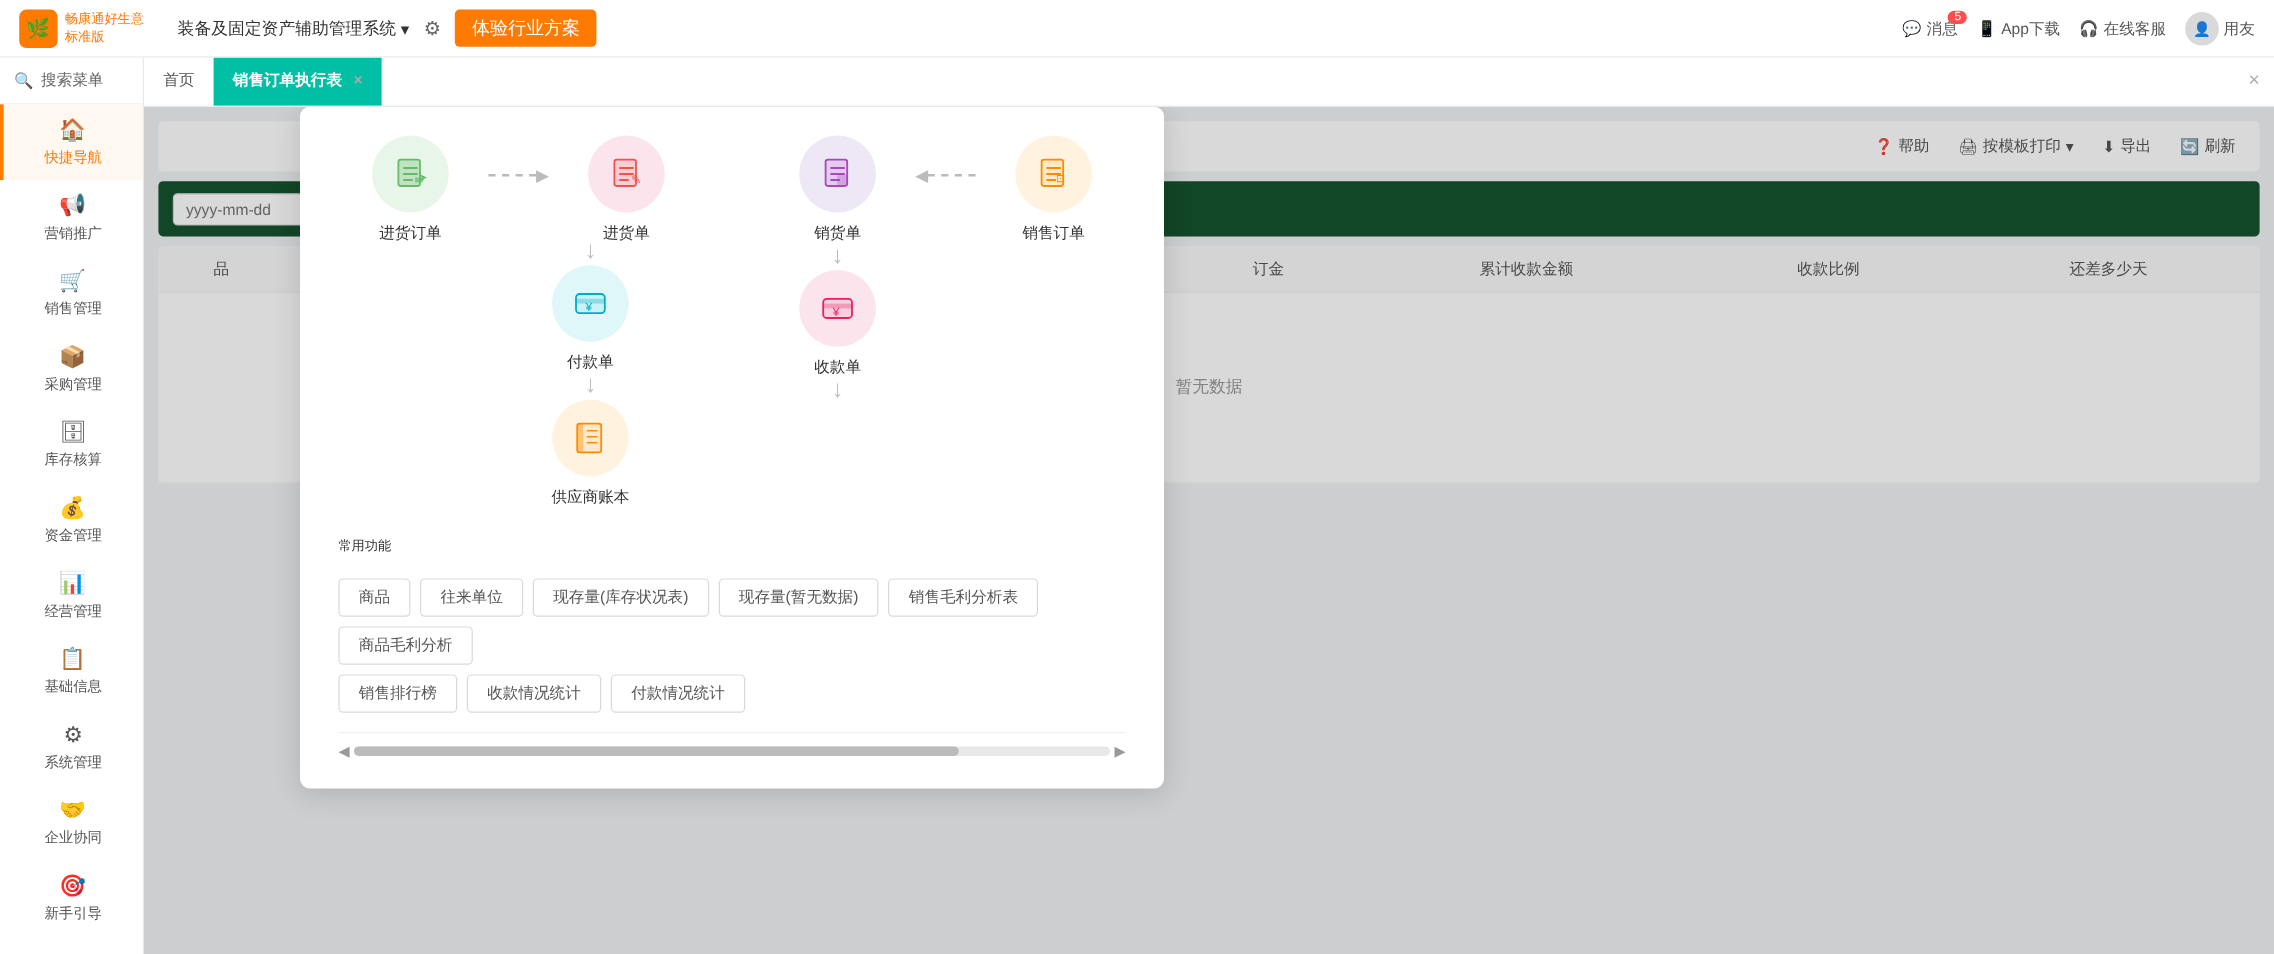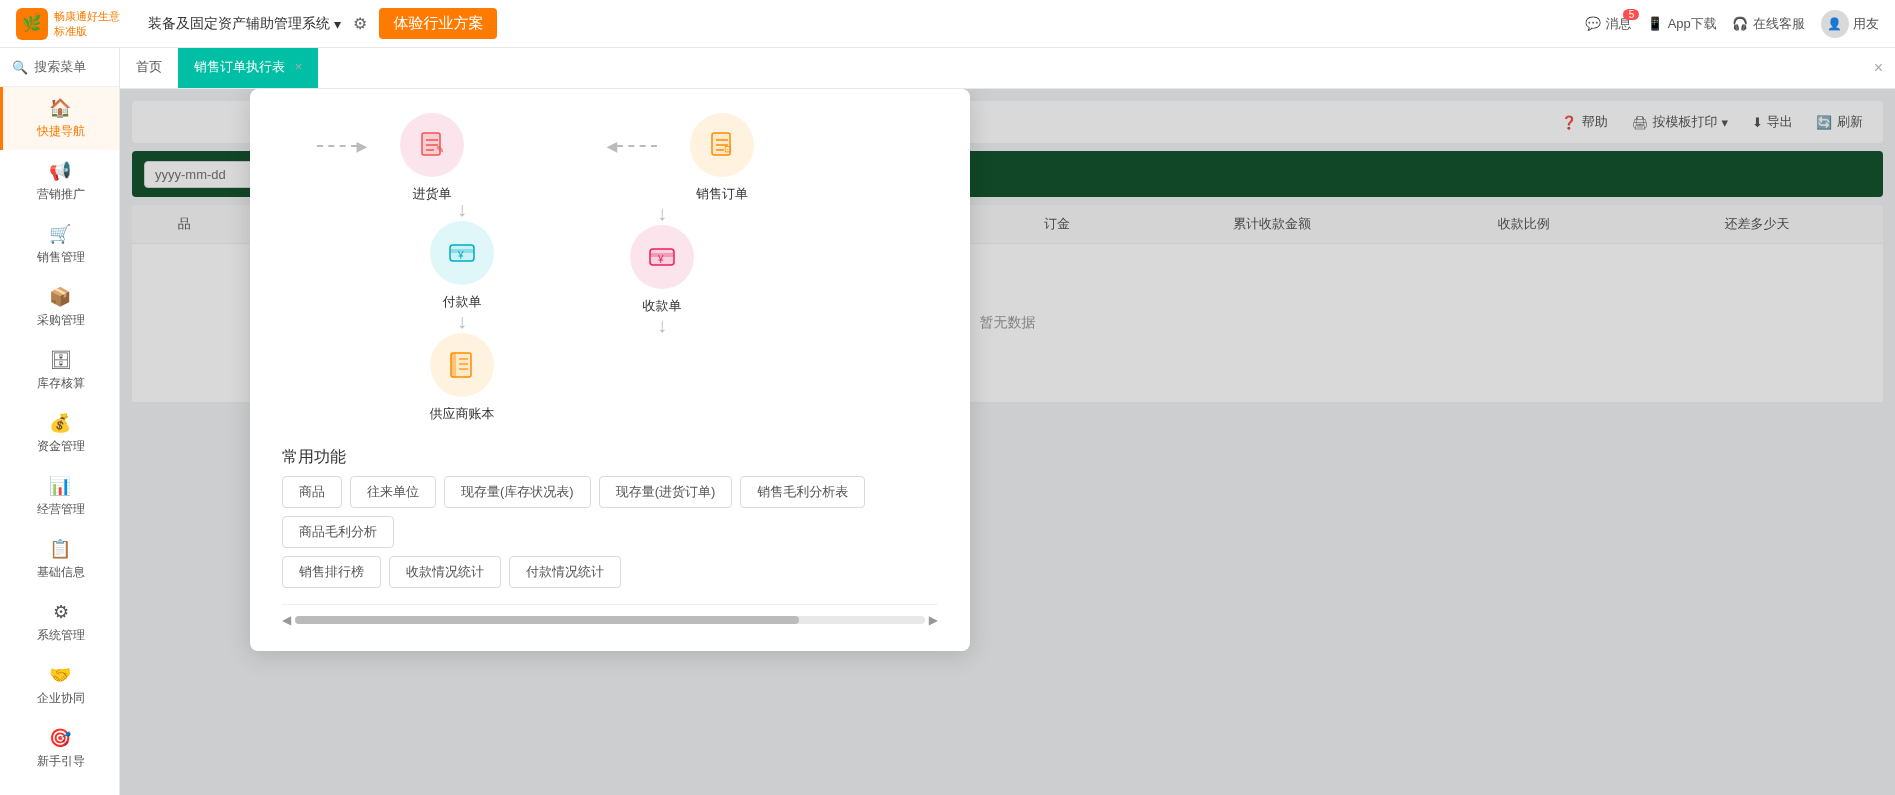--- a/index.html
+++ b/index.html
@@ -31,21 +31,21 @@
     .sidebar-item { display: flex; flex-direction: column; align-items: center; padding: 10px 4px; cursor: pointer; font-size: 12px; color: #555; gap: 4px; border-left: 3px solid transparent; }
     .sidebar-item.active { color: #ff7a00; border-left-color: #ff7a00; background: #fff8f0; }
     .sidebar-item-icon { font-size: 18px; }
 
     
     .main { flex: 1; display: flex; flex-direction: column; overflow: hidden; background: #f0f2f5; }
 
     
     .tabbar { display: flex; align-items: center; background: #fff; border-bottom: 1px solid #e8e8e8; min-height: 40px; }
     .tab { padding: 10px 16px; font-size: 13px; cursor: pointer; color: #555; border-bottom: 2px solid transparent; white-space: nowrap; }
-    .tab.active { color: #fff; background: #00bfa5; }
+    .tab.active { color: #fff; background: #00bfa5; font-weight: bold; }
     .tab-close { margin-left: 6px; color: #aaa; cursor: pointer; }
     .tabbar-close-all { margin-left: auto; padding: 0 12px; font-size: 16px; color: #aaa; cursor: pointer; }
 
     
     .page-content { flex: 1; padding: 12px; overflow: auto; position: relative; }
 
     
     .toolbar { display: flex; align-items: center; gap: 8px; background: #fff; padding: 8px 12px; border-radius: 4px; margin-bottom: 8px; }
     .toolbar-right { display: flex; align-items: center; gap: 8px; margin-left: auto; }
     .toolbar-btn { display: flex; align-items: center; gap: 4px; font-size: 13px; color: #555; cursor: pointer; padding: 4px 8px; border-radius: 4px; }
@@ -80,21 +80,21 @@
     .flow-circle.orange { background: #fff3e0; }
     .flow-circle.teal { background: #e0f7fa; }
     .flow-circle.pink { background: #fce4ec; }
     .flow-label { font-size: 13px; color: #333; text-align: center; }
     .flow-arrow-dashed { display: flex; align-items: center; padding-bottom: 24px; width: 60px; justify-content: center; }
     .dashed-line { border-top: 2px dashed #bbb; width: 40px; }
     .arrow-right { color: #bbb; font-size: 14px; }
 
     
     .common-section { }
-    .common-title { font-size: 16px; color: #333; font-weight: 500; margin-bottom: 8px; }
+    .common-title { font-size: 11px; color: #333; font-weight: 500; margin-bottom: 20px; }
     .common-btns { display: flex; flex-wrap: wrap; gap: 8px; }
     .common-btn { border: 1px solid #d9d9d9; border-radius: 4px; padding: 6px 16px; font-size: 13px; color: #555; cursor: pointer; background: #fff; white-space: nowrap; }
 
     
     .modal-scrollbar { margin-top: 16px; border-top: 1px solid #f0f0f0; padding-top: 8px; display: flex; align-items: center; gap: 4px; }
     .scroll-track { flex: 1; height: 8px; background: #e8e8e8; border-radius: 4px; position: relative; }
     .scroll-thumb { height: 8px; background: #bbb; border-radius: 4px; width: 80%; }
     .scroll-arrow { color: #999; font-size: 12px; cursor: pointer; }
 
     .gear-icon-btn { background: none; border: none; cursor: pointer; font-size: 16px; color: #666; }
@@ -265,20 +265,34 @@
       <div class="overlay">
         <div class="modal">
 
           <div class="flow-section">
 
             <div style="display:flex; align-items:flex-start; gap:0;">
 
               <div style="display:flex; flex-direction:column; align-items:center;">
                 <div style="display:flex; align-items:center;">
 
+                  <div class="flow-item">
+                    <div class="flow-circle green">
+                      <svg width="32" height="32" viewBox="0 0 32 32" fill="none">
+                        <rect x="6" y="4" width="18" height="22" rx="2" fill="#66bb6a" opacity="0.3"></rect>
+                        <rect x="6" y="4" width="18" height="22" rx="2" stroke="#66bb6a" stroke-width="1.5" fill="none"></rect>
+                        <line x1="10" y1="11" x2="22" y2="11" stroke="#66bb6a" stroke-width="1.5"></line>
+                        <line x1="10" y1="16" x2="22" y2="16" stroke="#66bb6a" stroke-width="1.5"></line>
+                        <line x1="10" y1="21" x2="18" y2="21" stroke="#66bb6a" stroke-width="1.5"></line>
+                        <path d="M20 19 L28 19 L26 23 L20 23 Z" fill="#66bb6a" opacity="0.7"></path>
+                        <path d="M24 17 L28 19 L24 21" stroke="#66bb6a" stroke-width="1.5" fill="none"></path>
+                      </svg>
+                    </div>
+                    <span class="flow-label">进货订单</span>
+                  </div>
 
                   <div class="flow-arrow-dashed">
                     <div class="dashed-line"></div>
                     <span class="arrow-right">▶</span>
                   </div>
 
                   <div class="flow-item">
                     <div class="flow-circle red">
                       <svg width="32" height="32" viewBox="0 0 32 32" fill="none">
                         <rect x="6" y="4" width="18" height="22" rx="2" fill="#ef9a9a" opacity="0.3"></rect>
@@ -326,20 +340,33 @@
                     </div>
                   </div>
                 </div>
               </div>
 
               <div style="width:80px;"></div>
 
               <div style="display:flex; flex-direction:column; align-items:center;">
                 <div style="display:flex; align-items:center;">
 
+                  <div class="flow-item">
+                    <div class="flow-circle purple">
+                      <svg width="32" height="32" viewBox="0 0 32 32" fill="none">
+                        <rect x="6" y="4" width="18" height="22" rx="2" fill="#ce93d8" opacity="0.3"></rect>
+                        <rect x="6" y="4" width="18" height="22" rx="2" stroke="#ab47bc" stroke-width="1.5" fill="none"></rect>
+                        <line x1="10" y1="11" x2="22" y2="11" stroke="#ab47bc" stroke-width="1.5"></line>
+                        <line x1="10" y1="16" x2="22" y2="16" stroke="#ab47bc" stroke-width="1.5"></line>
+                        <line x1="10" y1="21" x2="18" y2="21" stroke="#ab47bc" stroke-width="1.5"></line>
+                        <rect x="16" y="17" width="8" height="8" rx="1" fill="#ab47bc" opacity="0.3" stroke="#ab47bc" stroke-width="1"></rect>
+                      </svg>
+                    </div>
+                    <span class="flow-label">销货单</span>
+                  </div>
 
                   <div class="flow-arrow-dashed" style="flex-direction:row-reverse;">
                     <div class="dashed-line"></div>
                     <span style="color:#bbb; font-size:14px;">◀</span>
                   </div>
 
                   <div class="flow-item">
                     <div class="flow-circle orange">
                       <svg width="32" height="32" viewBox="0 0 32 32" fill="none">
                         <rect x="6" y="4" width="18" height="22" rx="2" fill="#ffe0b2" opacity="0.5"></rect>
@@ -377,21 +404,21 @@
               </div>
             </div>
           </div>
 
           <div class="common-section">
             <div class="common-title">常用功能</div>
             <div class="common-btns">
               <button class="common-btn">商品</button>
               <button class="common-btn">往来单位</button>
               <button class="common-btn">现存量(库存状况表)</button>
-              <button class="common-btn">现存量(进货订单)</button>
+              <button class="common-btn">现存量(暂无数据)</button>
               <button class="common-btn">销售毛利分析表</button>
               <button class="common-btn">商品毛利分析</button>
             </div>
             <div class="common-btns" style="margin-top:8px;">
               <button class="common-btn">销售排行榜</button>
               <button class="common-btn">收款情况统计</button>
               <button class="common-btn">付款情况统计</button>
             </div>
           </div>
 

